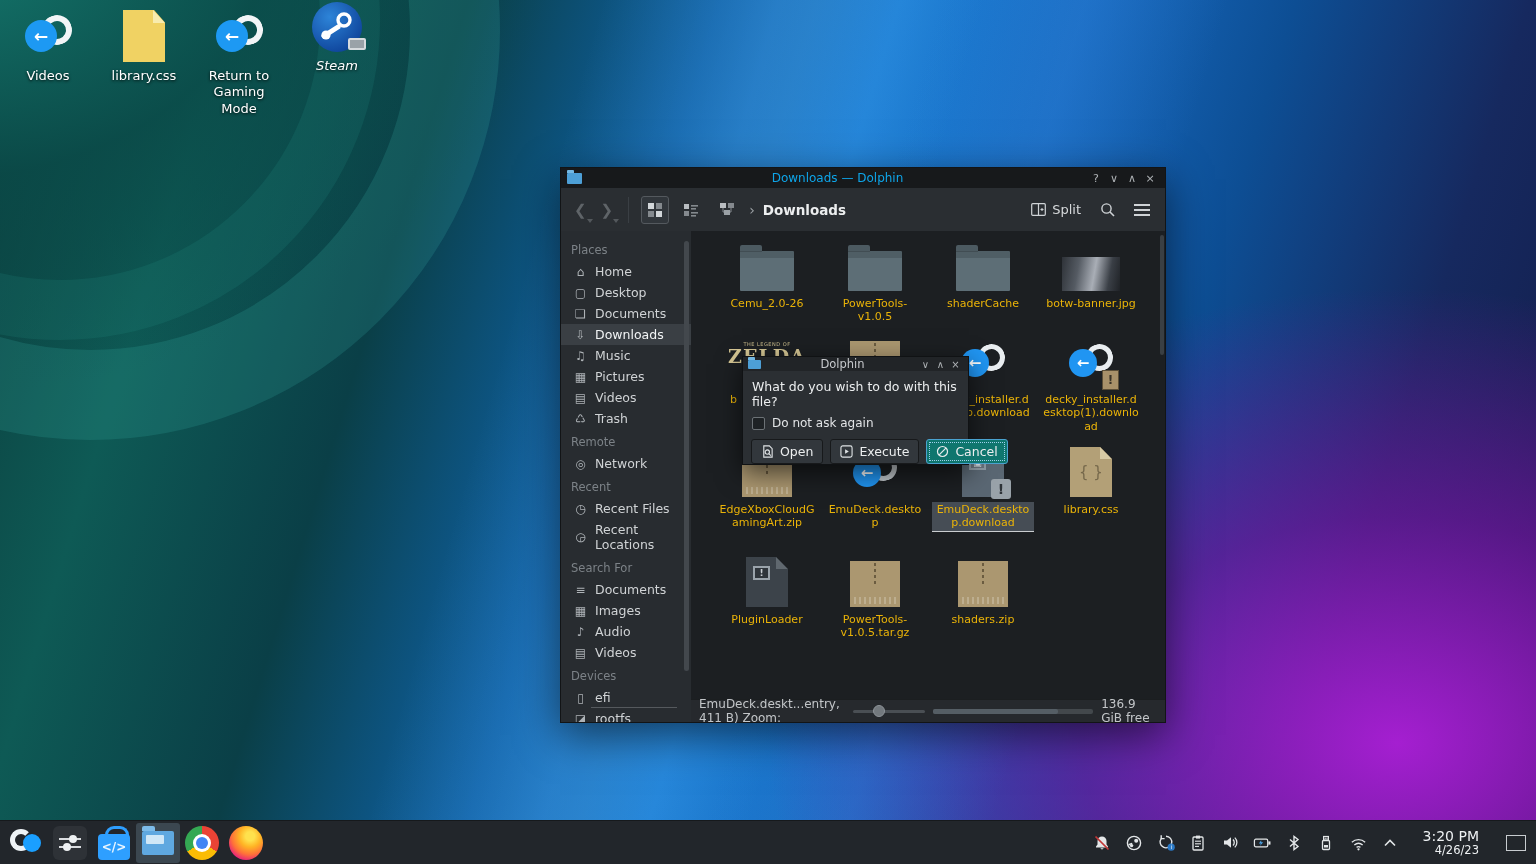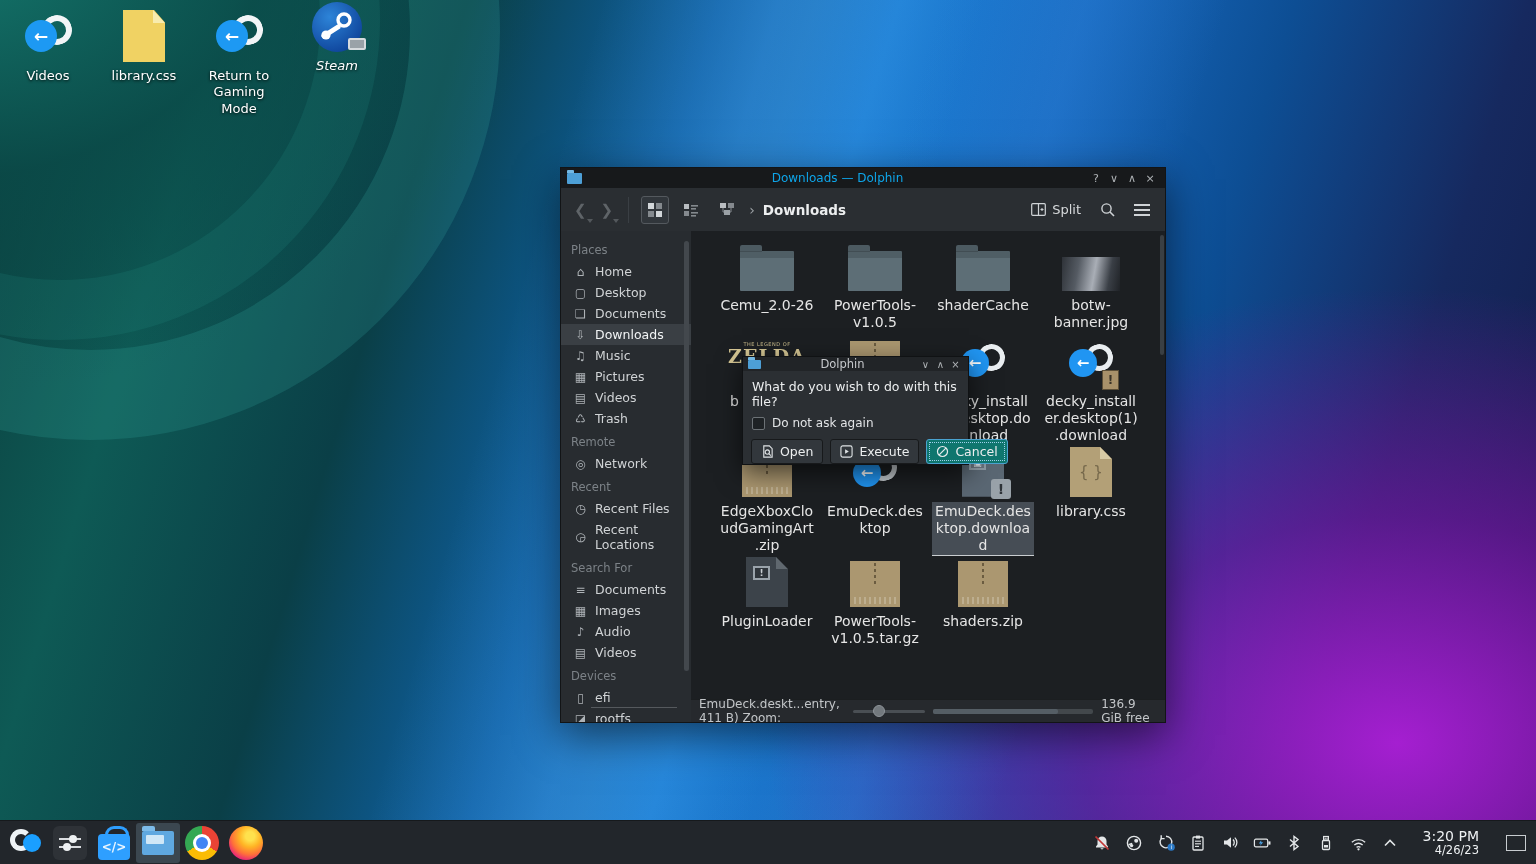--- a/index.html
+++ b/index.html
@@ -63,21 +63,21 @@
   .dev-item::after { content:""; position:absolute; left:30px; right:14px; bottom:0; height:1px; background:#55595d; }
   .dev-item.r::after { background:linear-gradient(90deg,#55595d 70%, #868b90 70%); }
   .side-scroll { position:absolute; right:2px; top:10px; width:5px; height:430px; background:#43484d; border-radius:3px; }
 
   .viewwrap { flex:1; display:flex; flex-direction:column; min-width:0; position:relative; }
   .fileview { flex:1; background:#1c1f22; position:relative; overflow:hidden; }
   .view-scroll { position:absolute; right:1px; top:4px; width:4px; height:120px; background:#3a3f43; border-radius:2px; }
   .grid { display:grid; grid-template-columns:repeat(4,108px); grid-template-rows:96px 110px 110px 100px; padding:8px 0 0 22px; }
   .cell { display:flex; flex-direction:column; align-items:center; }
   .icon-slot { height:52px; display:flex; align-items:flex-end; justify-content:center; margin-bottom:5px; }
-  .f-label { color:#e5e5e5; font-size:14px; text-align:center; line-height:1.22; max-width:102px; overflow-wrap:anywhere; word-break:break-word; padding:1px 3px; }
+  .f-label { color:#eab308; font-size:11px; text-align:center; line-height:1.22; max-width:102px; overflow-wrap:anywhere; word-break:break-word; padding:1px 3px; }
   .cell.selected .f-label { background:#464d55; box-shadow:0 1px 0 #c9cdd0; }
   .lbl-left { align-self:flex-start; margin-left:14px; }
 
   
   .folder { position:relative; width:54px; height:40px; background:#5d6e76; border-radius:1px; }
   .folder::before { content:""; position:absolute; top:-6px; left:0; width:22px; height:7px; background:#4c5a61; border-radius:2px 2px 0 0; }
   .folder::after { content:""; position:absolute; top:0; left:0; right:0; height:7px; background:rgba(0,0,0,.14); }
   .banner { width:58px; height:34px; background:linear-gradient(100deg,#2e3238 0%,#555b63 28%,#a9aeb6 55%,#3a3f46 80%,#1f2226 100%); }
   .zelda { width:56px; height:46px; display:flex; flex-direction:column; align-items:center; justify-content:flex-start; }
   .zelda .zt { font-size:5px; color:#cdbf8e; letter-spacing:.5px; }

